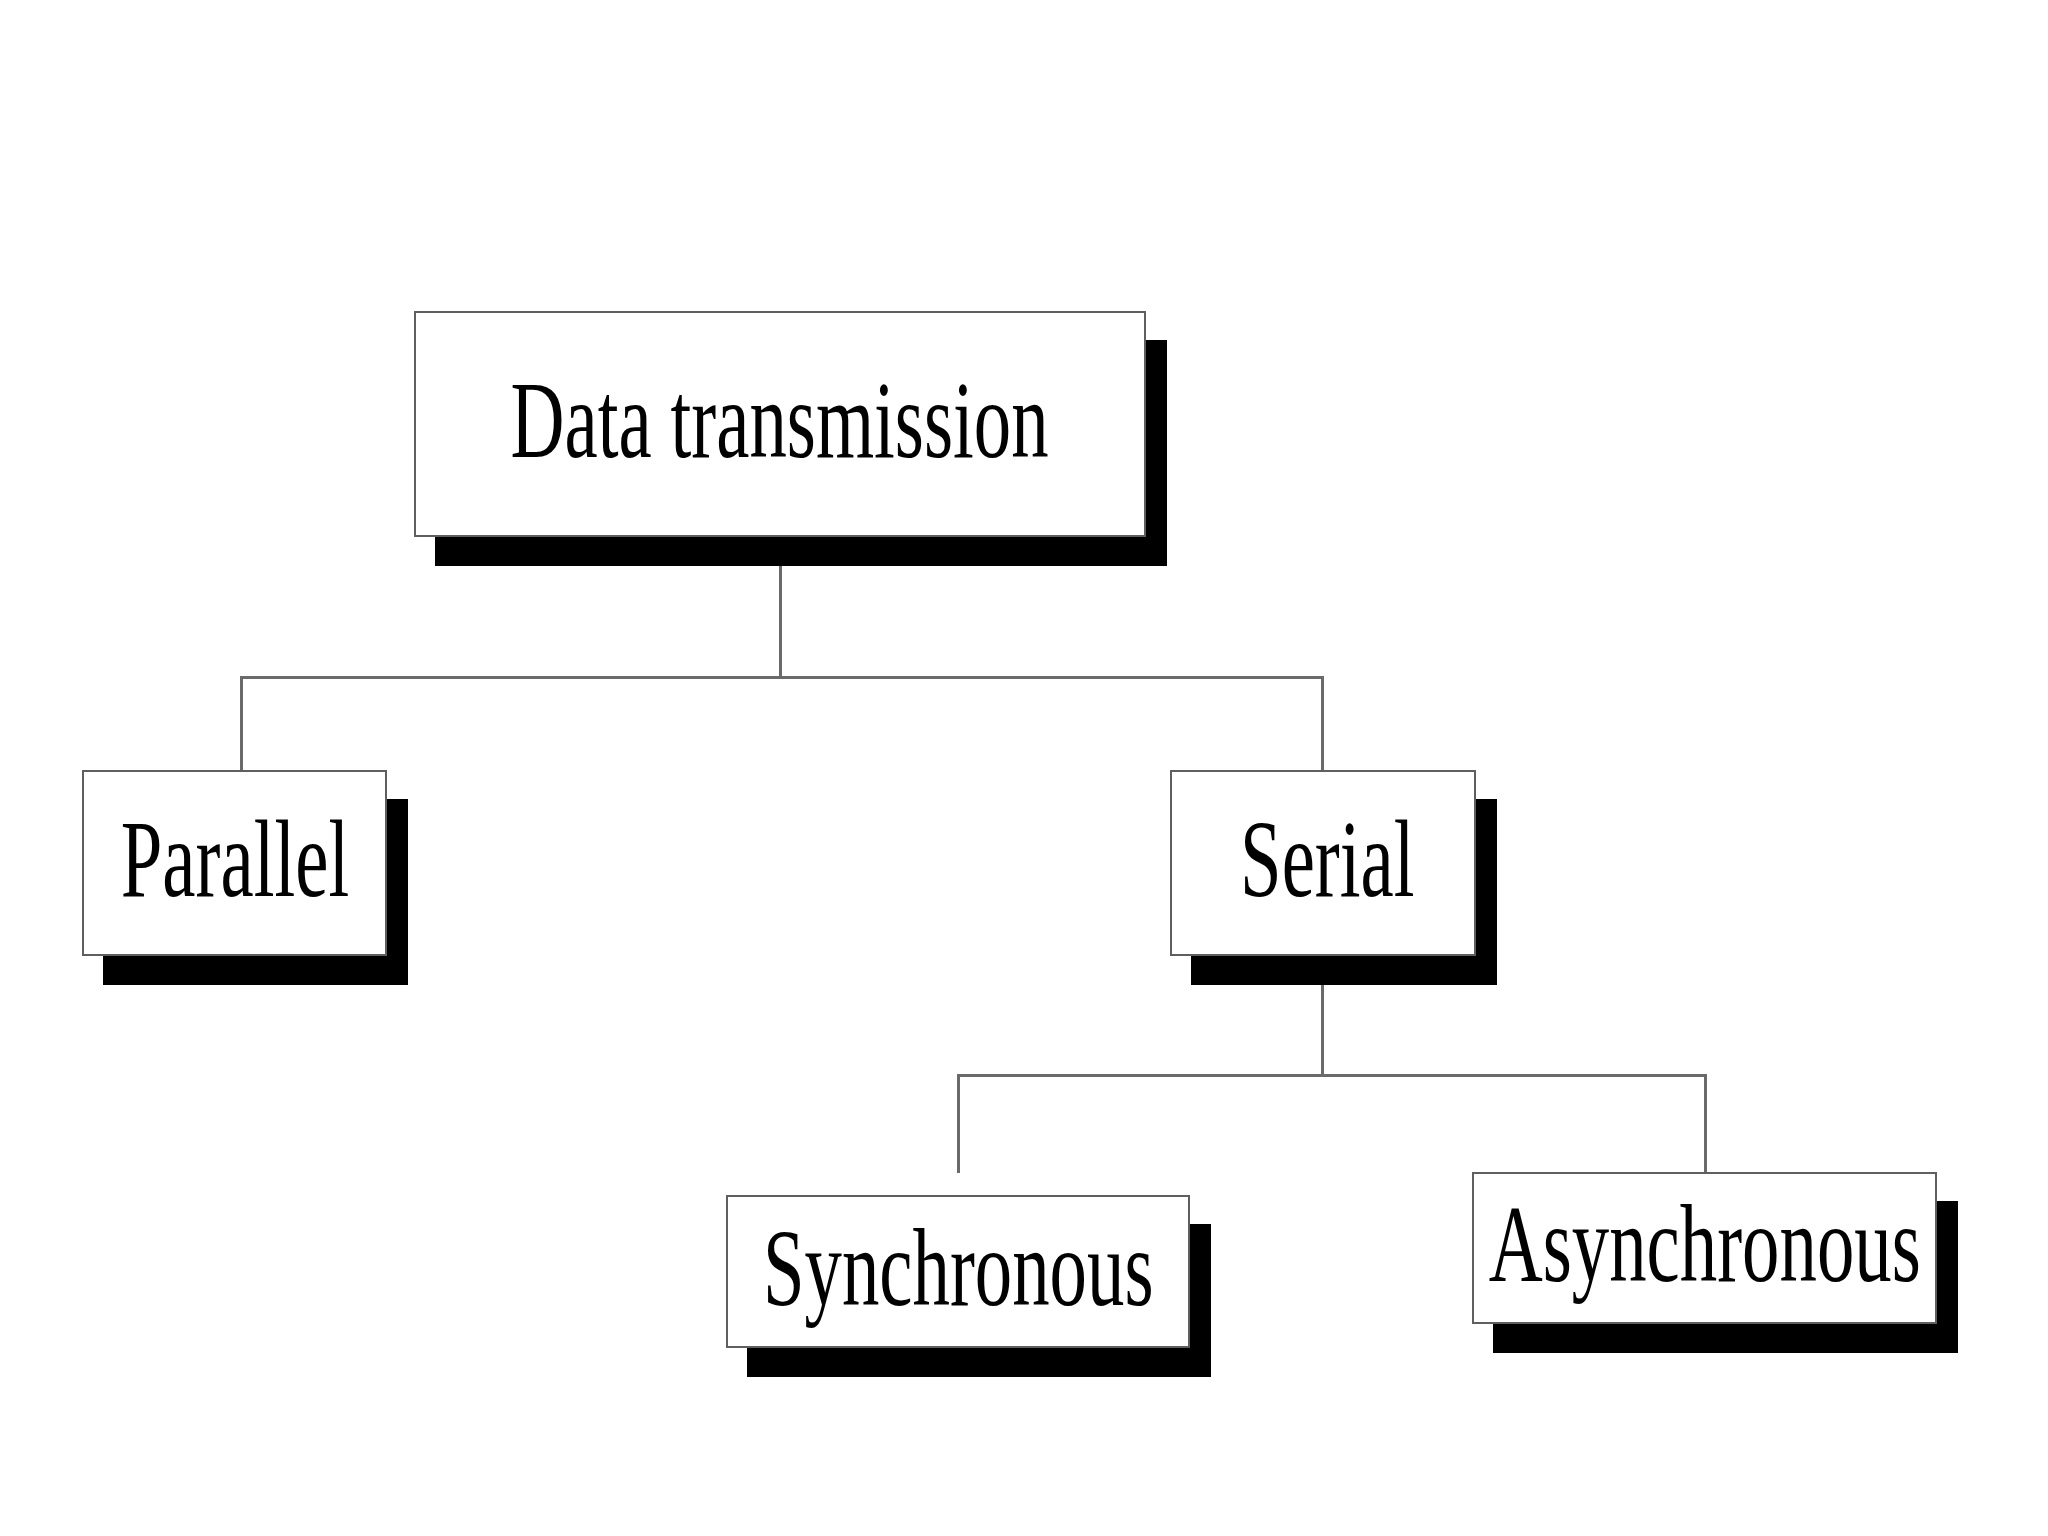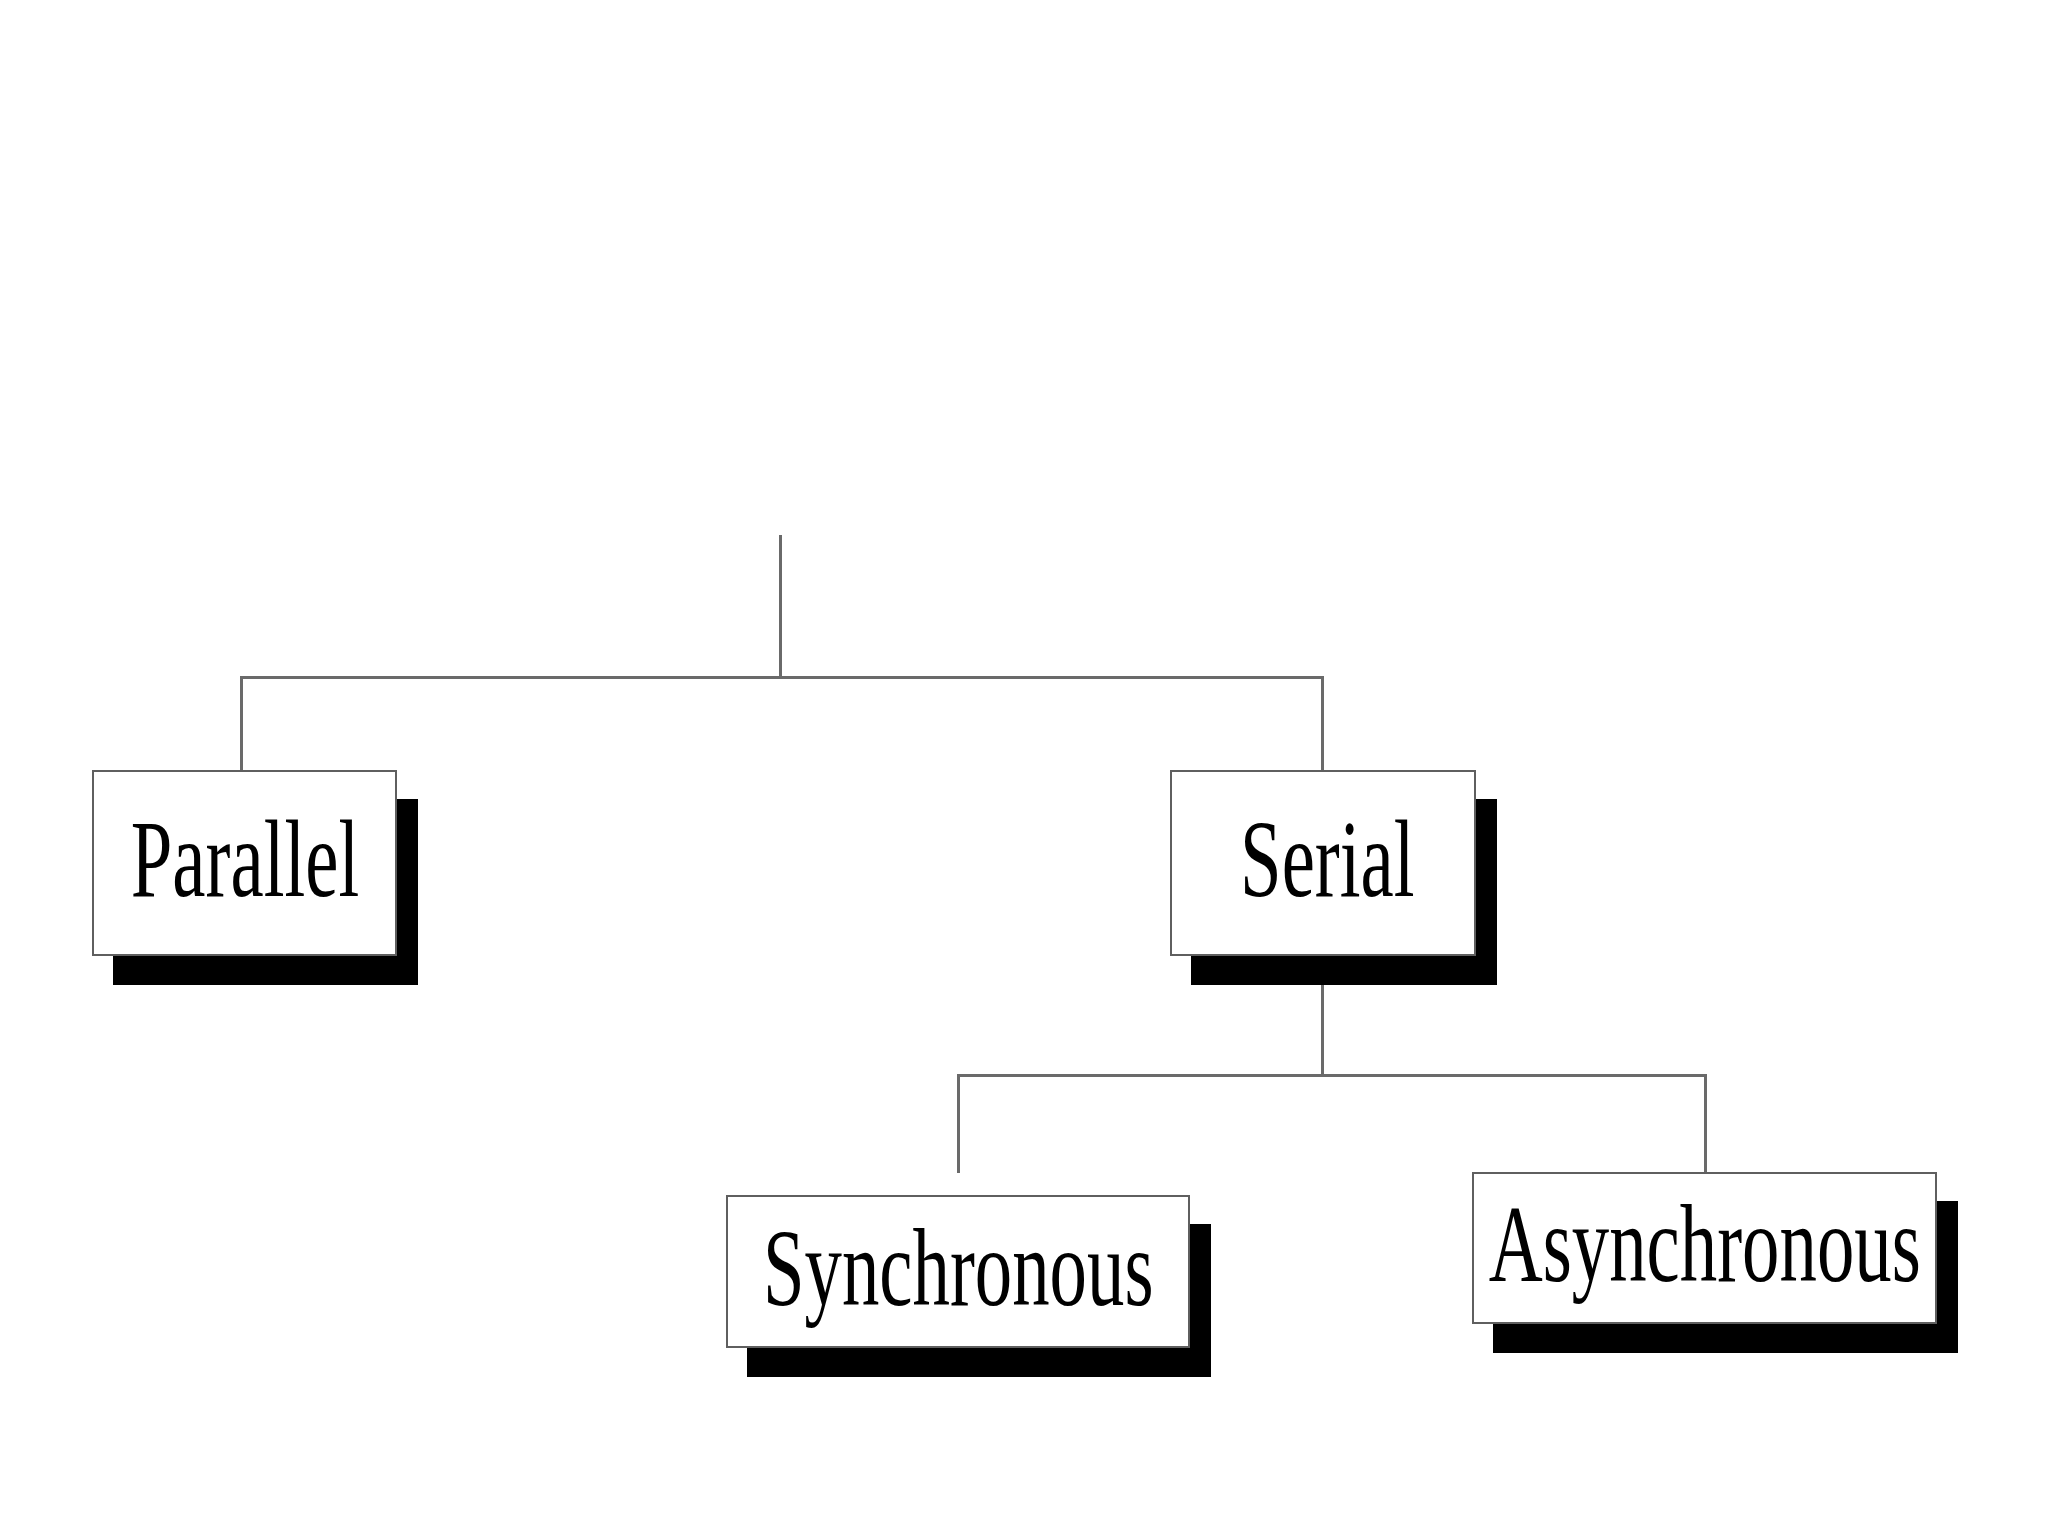--- a/index.html
+++ b/index.html
@@ -35,21 +35,21 @@
     transform-origin: 50% 50%;
     padding-bottom: 8px; 
   }
   .line {
     position: absolute;
     background: #6a6a6a;
     z-index: 1;
   }
   
   #node-root         { left: 414px;  top: 311px;  width: 732px; height: 226px; }
-  #node-parallel     { left: 92px;   top: 770px;  width: 305px; height: 186px; }
+  #node-parallel     { left: 82px;   top: 770px;  width: 305px; height: 186px; }
   #node-serial       { left: 1170px; top: 770px;  width: 306px; height: 186px; padding-left: 8px; }
   #node-synchronous  { left: 726px;  top: 1171px; width: 464px; height: 153px; margin-top: 24px; }
   #node-asynchronous { left: 1472px; top: 1172px; width: 465px; height: 152px; }
   
   #line-root-down       { left: 779px;  top: 535px;  width: 3px;    height: 144px; }
   #line-branch1         { left: 240px;  top: 676px;  width: 1084px; height: 3px;  }
   #line-parallel-down   { left: 240px;  top: 676px;  width: 3px;    height: 96px; }
   #line-serial-down-top { left: 1321px; top: 676px;  width: 3px;    height: 96px; }
   #line-serial-down-bot { left: 1321px; top: 954px;  width: 3px;    height: 122px; }
   #line-branch2         { left: 957px;  top: 1074px; width: 750px;  height: 3px;  }
@@ -63,20 +63,23 @@
 
   <div class="line" id="line-root-down"></div>
   <div class="line" id="line-branch1"></div>
   <div class="line" id="line-parallel-down"></div>
   <div class="line" id="line-serial-down-top"></div>
   <div class="line" id="line-serial-down-bot"></div>
   <div class="line" id="line-branch2"></div>
   <div class="line" id="line-sync-down"></div>
   <div class="line" id="line-async-down"></div>
 
+  <div class="node" id="node-root">
+    <span class="label">Data transmission</span>
+  </div>
 
   <div class="node" id="node-parallel">
     <span class="label">Parallel</span>
   </div>
 
   <div class="node" id="node-serial">
     <span class="label">Serial</span>
   </div>
 
   <div class="node" id="node-synchronous">

